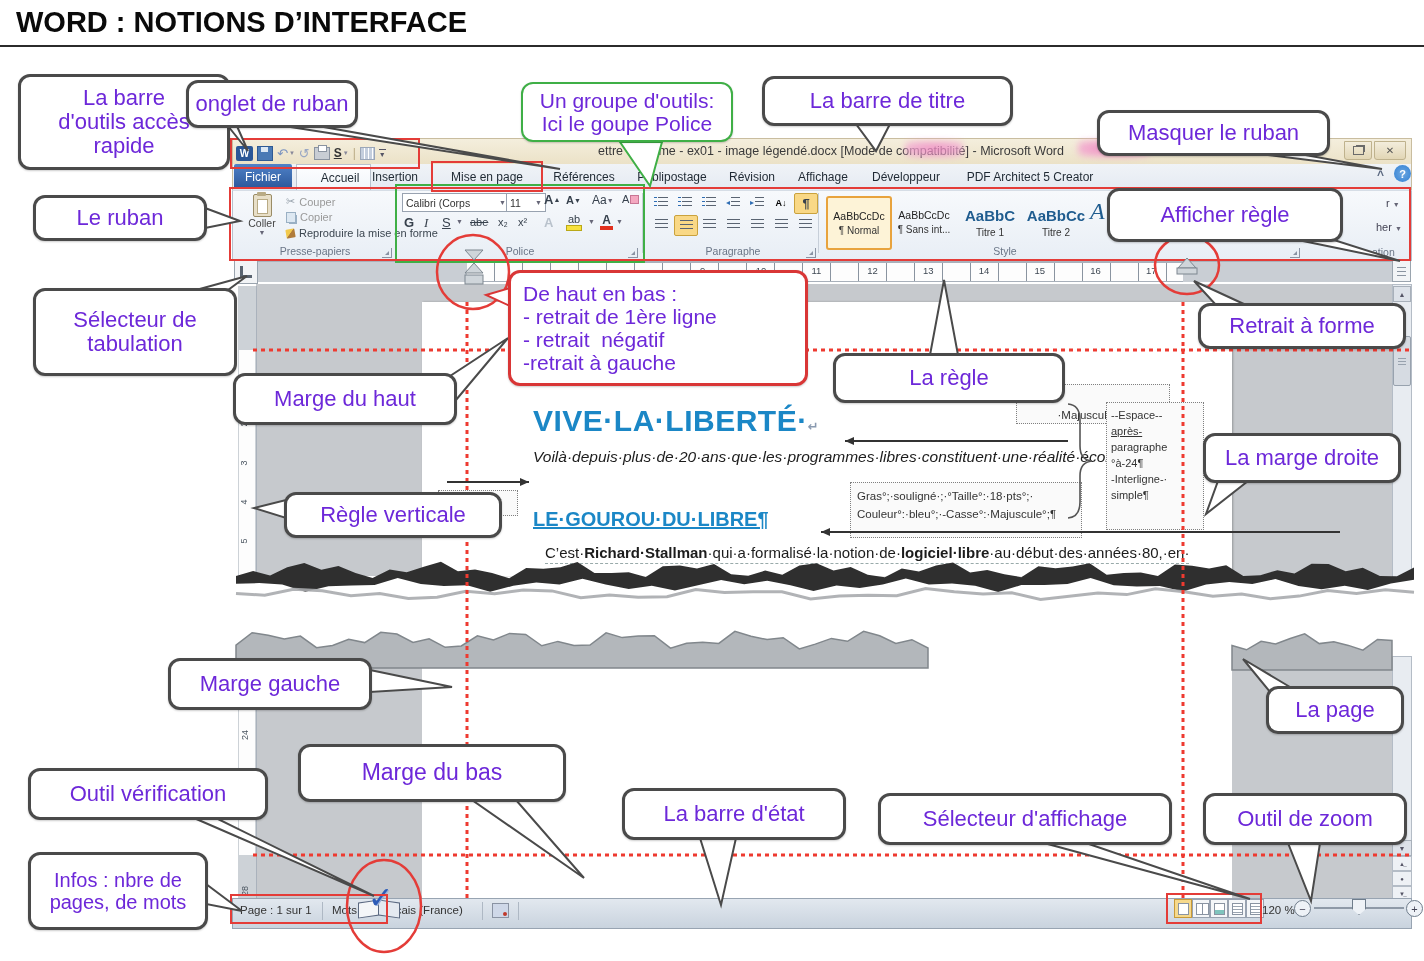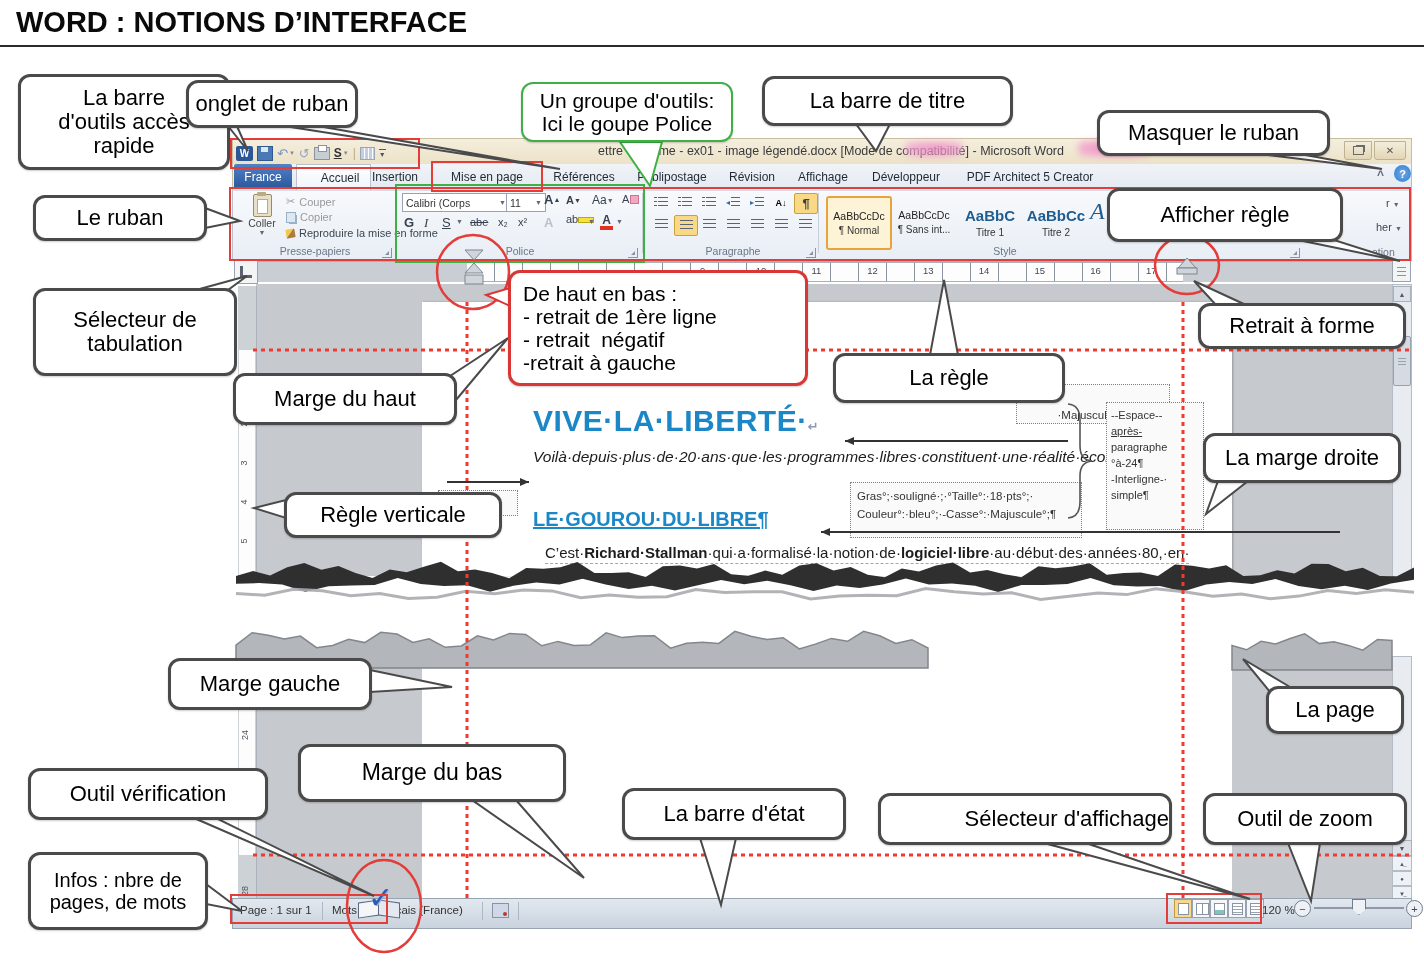--- a/index.html
+++ b/index.html
@@ -1,21 +1,21 @@
 <!DOCTYPE html>
 <html><head>
 <meta charset="utf-8">
 <style>
   html,body{margin:0;padding:0;background:#fff;}
   #root{position:relative;width:1424px;height:961px;background:#fff;
         font-family:"Liberation Sans","DejaVu Sans",sans-serif;overflow:hidden;}
   .abs{position:absolute;}
   .callout{position:absolute;background:#fff;border:3px solid #4a4a4a;border-radius:12px;
            display:flex;flex-direction:column;justify-content:center;align-items:center;
-           color:#000000;z-index:50;box-shadow:0 1px 2px rgba(0,0,0,.2);line-height:1.1;}
+           color:#6d28d9;z-index:50;box-shadow:0 1px 2px rgba(0,0,0,.2);line-height:1.1;}
   .callout.red{border-color:#d93636;}
   .callout.green{border-color:#3faf46;border-width:2px;}
   .callout.left{align-items:flex-start;padding-left:12px;}
   .co-line{white-space:pre;}
   #overlay{position:absolute;left:0;top:0;z-index:40;pointer-events:none;}
   .tabbtn{position:absolute;top:164px;height:25px;display:flex;align-items:center;justify-content:center;
           font-size:12px;color:#1f2933;}
   .tab-file{background:linear-gradient(#4f81c7,#2b579a);color:#fff;border-radius:2px 2px 0 0;}
   .tab-active{background:linear-gradient(#fdfeff,#f1f5fa);border:1px solid #b9c2ce;border-bottom:none;}
   .grp-label{position:absolute;top:245px;font-size:10.5px;color:#6a7586;text-align:center;}
@@ -84,21 +84,21 @@
     </div>
   <div class="abs" style="left:1344px;top:141px;width:26px;height:17px;background:linear-gradient(#f3eddc,#e2d6b5);border:1px solid #bfb28d;border-radius:0 0 3px 3px;display:flex;align-items:center;justify-content:center;z-index:3;">
     <span style="display:inline-block;width:9px;height:7px;border:1px solid #6a6least;border:1px solid #6a6a6a;box-shadow:2px -2px 0 -1px #6a6a6a;"></span>
   </div>
   <div class="abs" style="left:1374px;top:141px;width:30px;height:17px;background:linear-gradient(#f3eddc,#e2d6b5);border:1px solid #bfb28d;border-radius:0 0 3px 3px;display:flex;align-items:center;justify-content:center;font-size:10px;color:#555;z-index:3;">
     <span>✕</span>
   </div>
 
   <div class="abs" style="left:232px;top:164px;width:1178px;height:26px;background:linear-gradient(#f0f3f7,#e4eaf2);border-left:1px solid #c9bd9f;border-right:1px solid #c9bd9f;"></div>
   <div id="tabs">
-      <div class="tabbtn tab-file" style="left: 234px; width: 58px;">France</div>
+      <div class="tabbtn tab-file" style="left: 234px; width: 58px;">Fichier</div>
       <div class="tabbtn tab-active" style="left: 296px; width: 60px; padding-left: 13px;">Accueil</div>
       <div class="tabbtn" style="left: 360px; width: 70px;">Insertion</div>
       <div class="tabbtn" style="left: 434px; width: 106px;">Mise en page</div>
       <div class="tabbtn" style="left: 544px; width: 80px;">Références</div>
       <div class="tabbtn" style="left: 628px; width: 88px;">Publipostage</div>
       <div class="tabbtn" style="left: 720px; width: 64px;">Révision</div>
       <div class="tabbtn" style="left: 788px; width: 70px;">Affichage</div>
       <div class="tabbtn" style="left: 862px; width: 88px;">Développeur</div>
       <div class="tabbtn" style="left: 954px; width: 152px;">PDF Architect 5 Creator</div>
     </div>
@@ -157,21 +157,21 @@
     </div>
   <div class="mini-btn" style="left:498px;top:216px;font-size:11px;z-index:3;">
       <span>x₂</span>
     </div>
   <div class="mini-btn" style="left:518px;top:216px;font-size:11px;z-index:3;">
       <span>x²</span>
     </div>
   <div class="mini-btn" style="left:544px;top:215px;font-size:13px;font-weight:bold;color:#b9c2cc;z-index:3;">
       <span>A</span>
     </div>
-  <div class="mini-btn" style="left:566px;top:214px;font-size:11px;z-index:3;line-height:1;">
+  <div class="mini-btn" style="left:566px;top:214px;font-size:11px;z-index:3;flex-direction:column;line-height:1;">
     <span>ab</span>
     <span style="width:14px;height:4px;background:#f7e13c;border:1px solid #b9a818;"></span>
   </div>
   <div class="mini-btn" style="left:588px;top:218px;font-size:7px;color:#667;z-index:3;">▼</div>
   <div class="mini-btn" style="left:600px;top:214px;font-size:12px;font-weight:bold;z-index:3;flex-direction:column;line-height:1;">
     <span>A</span>
     <span style="width:13px;height:4px;background:#e0301e;"></span>
   </div>
   <div class="mini-btn" style="left:616px;top:218px;font-size:7px;color:#667;z-index:3;">▼</div>
   <div class="grp-label" style="left:455px;width:130px;">Police</div>
@@ -476,21 +476,21 @@
     </div>
     <div class="callout" style="left: 28px; top: 768px; width: 234px; height: 46px; font-size: 22px;">
       <div class="co-line">Outil vérification</div>
     </div>
     <div class="callout" style="left: 298px; top: 744px; width: 262px; height: 52px; font-size: 23px;">
       <div class="co-line">Marge du bas</div>
     </div>
     <div class="callout" style="left: 622px; top: 788px; width: 218px; height: 46px; font-size: 22px;">
       <div class="co-line">La barre d'état</div>
     </div>
-    <div class="callout" style="left: 878px; top: 793px; width: 288px; height: 46px; font-size: 22px; align-items: flex-end;">
+    <div class="callout" style="left: 878px; top: 793px; width: 288px; height: 46px; font-size: 22px;">
       <div class="co-line">Sélecteur d'affichage</div>
     </div>
     <div class="callout" style="left: 1203px; top: 793px; width: 198px; height: 46px; font-size: 22px;">
       <div class="co-line">Outil de zoom</div>
     </div>
     <div class="callout" style="left: 28px; top: 852px; width: 174px; height: 72px; font-size: 20px;">
       <div class="co-line">Infos : nbre de</div>
       <div class="co-line">pages, de mots</div>
     </div>
   </div>

